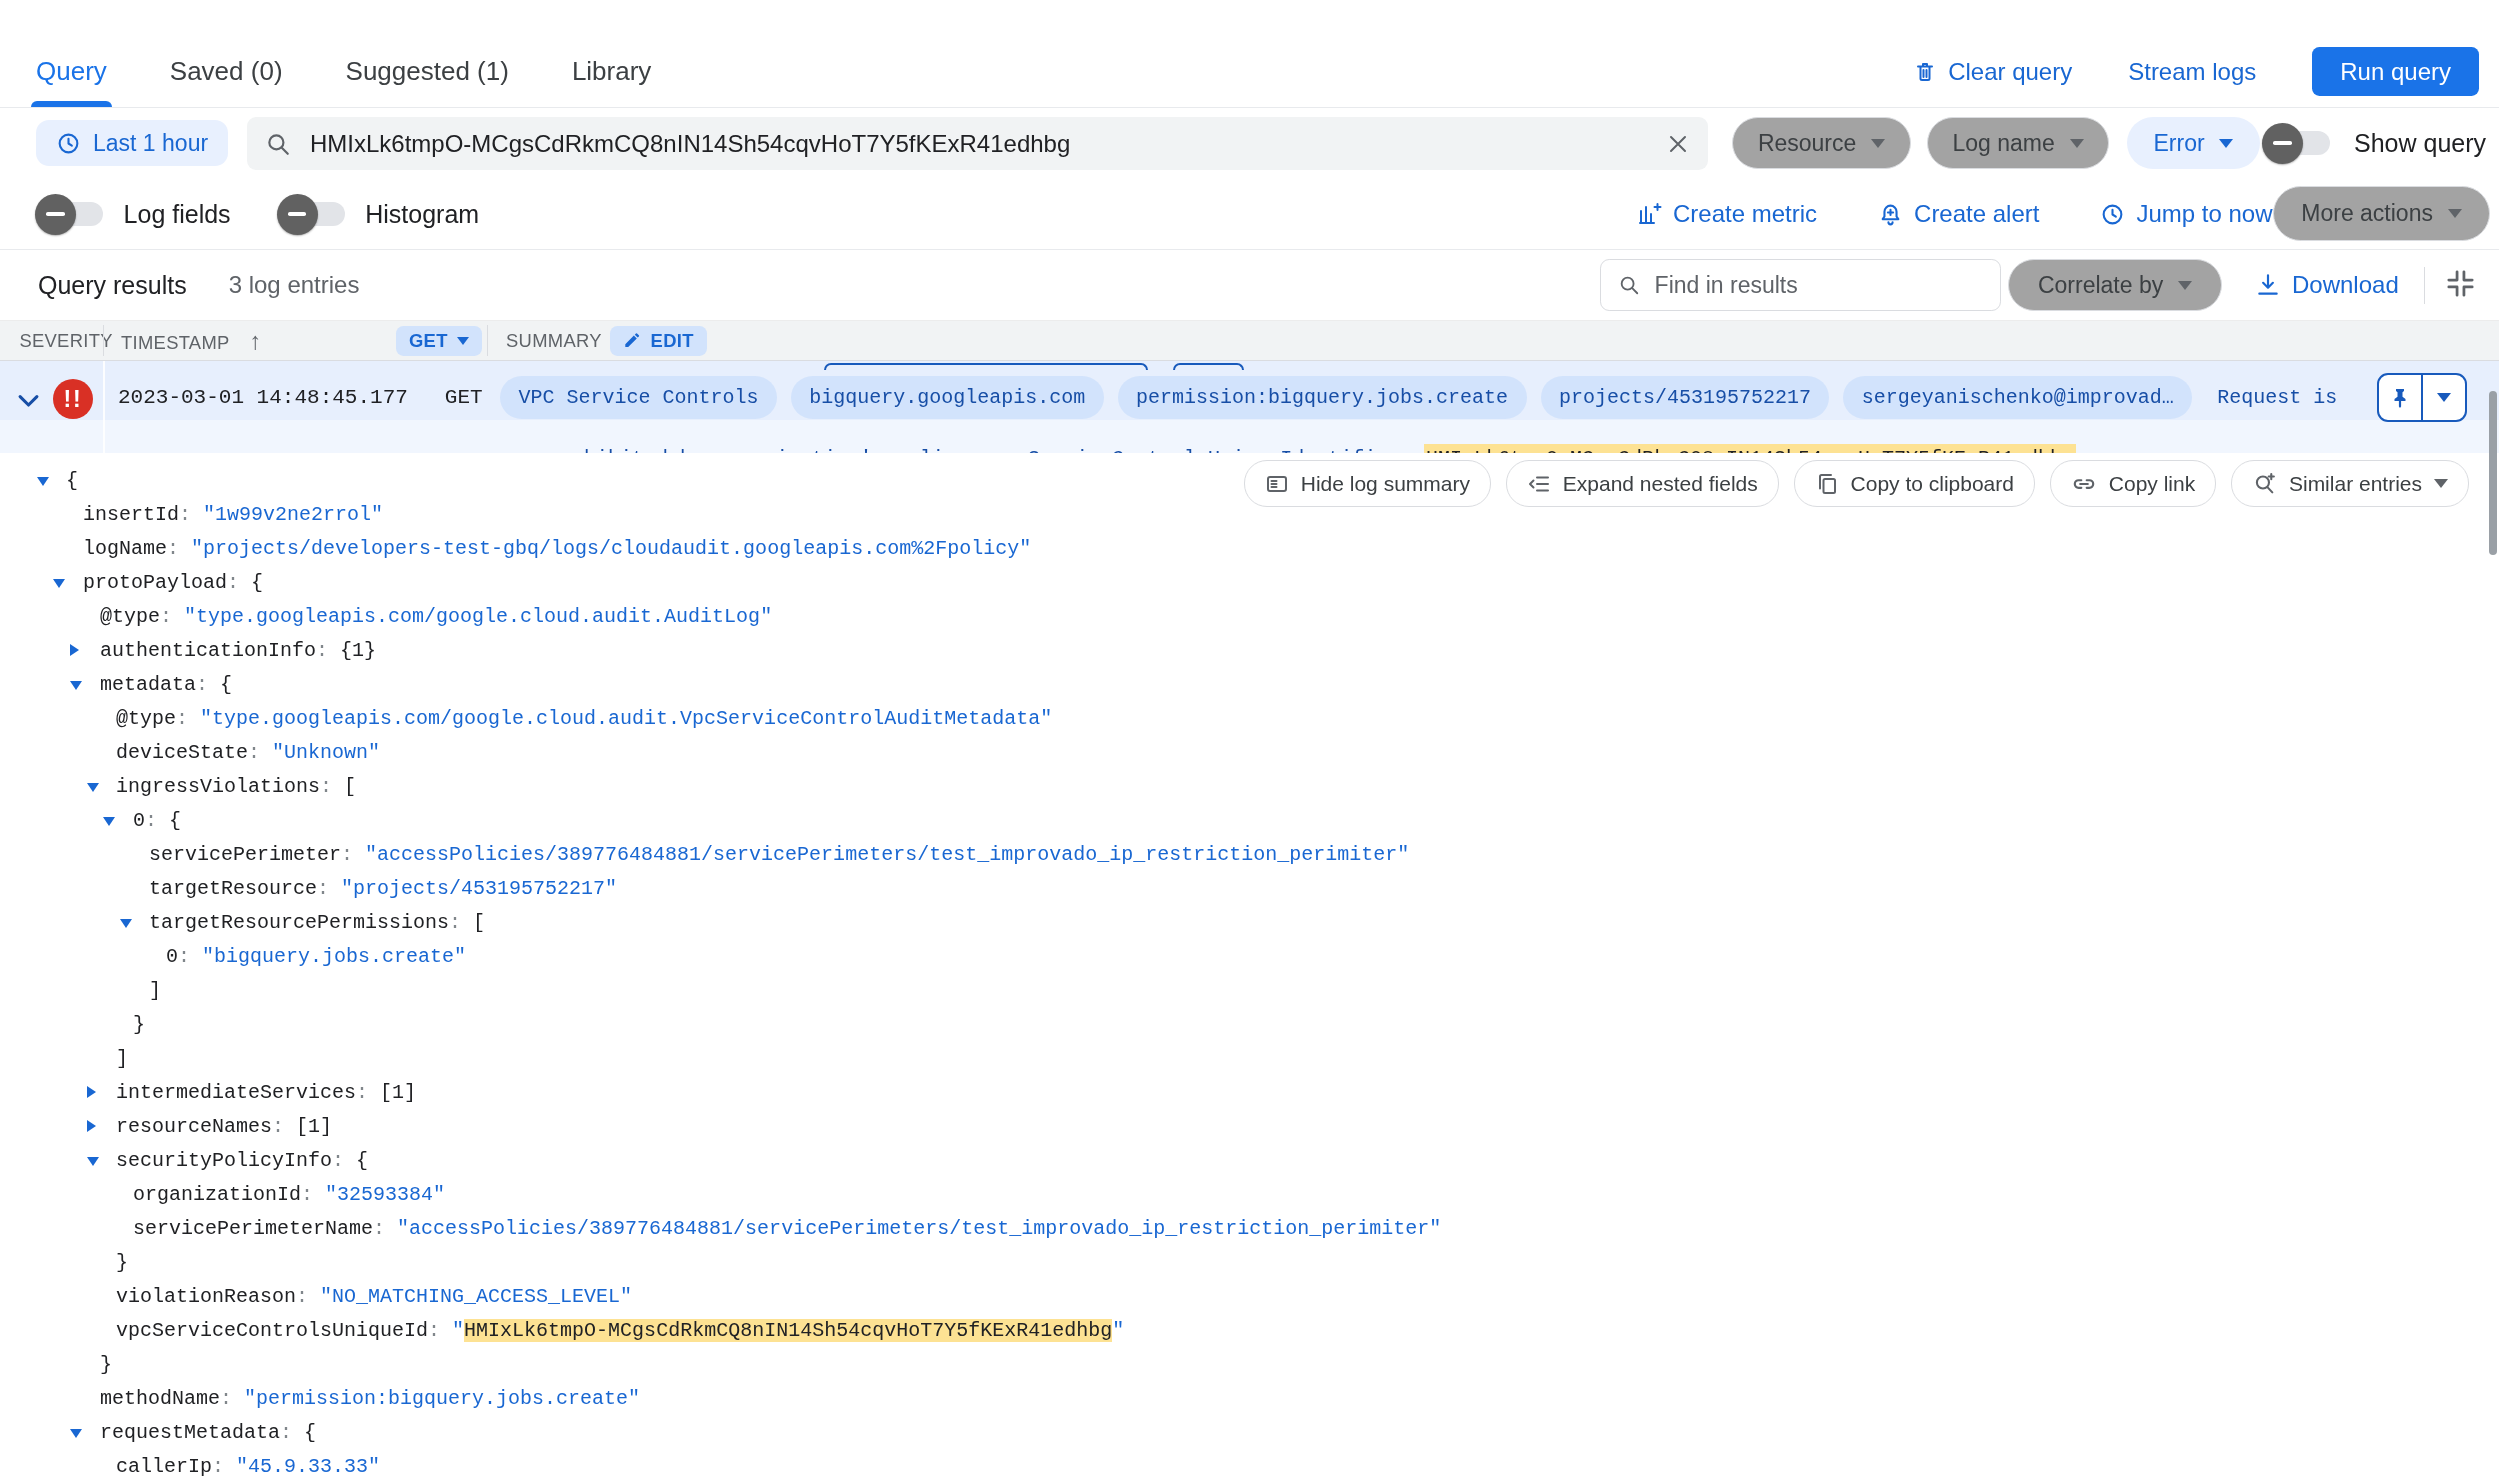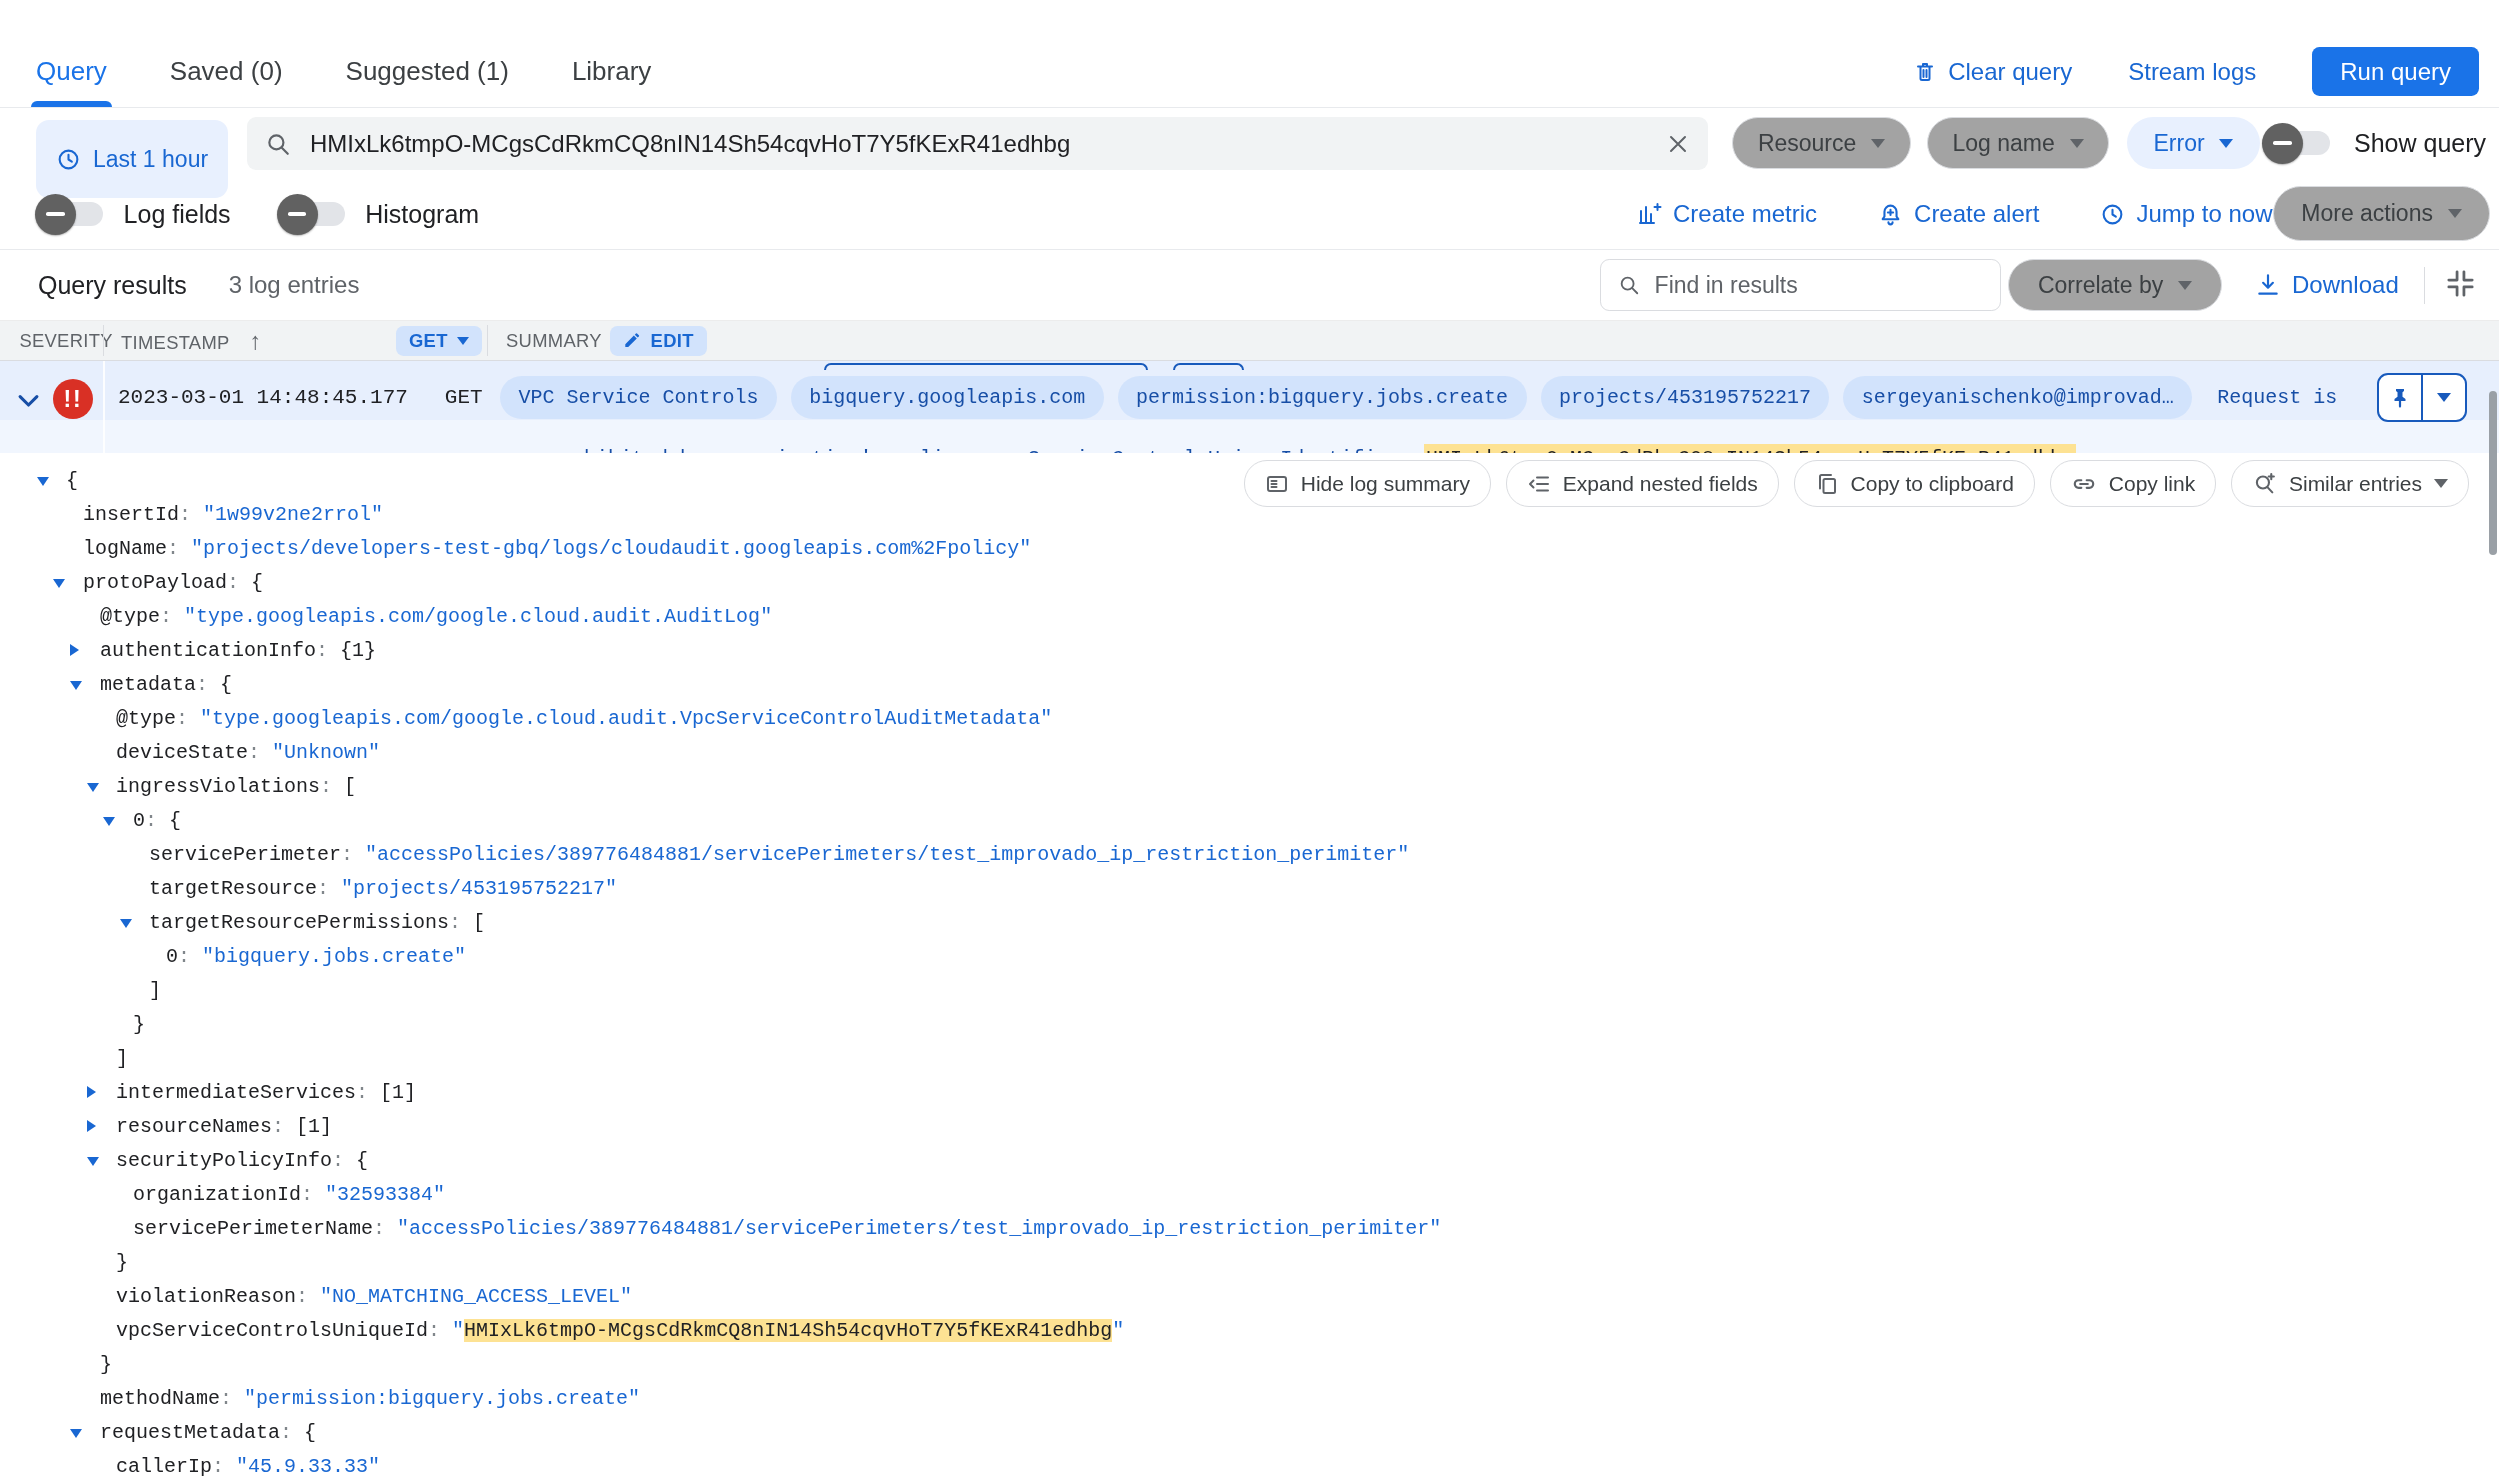--- a/index.html
+++ b/index.html
@@ -15,21 +15,21 @@
   .tab{font-size:26px;font-weight:500;color:#3c4043;display:flex;align-items:center;position:relative;cursor:pointer;}
   .tab.active{color:#1a73e8;}
   .tab.active::after{content:"";position:absolute;left:-5.5px;right:-5.5px;bottom:0;height:6.5px;background:#1a73e8;border-radius:7.4px 7.4px 0 0;}
   #tab-actions{margin-left:auto;display:flex;align-items:center;gap:56px;padding-right:21px;}
   .linkbtn{display:flex;align-items:center;gap:11px;color:#1967d2;font-size:24px;font-weight:500;cursor:pointer;white-space:nowrap;}
   .primary-btn{background:#1a73e8;color:#fff;font-size:24px;font-weight:500;height:49px;padding:0 28px;
                border:none;border-radius:7.4px;display:flex;align-items:center;cursor:pointer;}
 
   
   #filterbar{height:71px;}
-  #time-chip{position:absolute;left:36px;top:12px;height:46px;padding:16px 20px;background:#e8f0fe;border-radius:13px;
+  #time-chip{position:absolute;left:36px;top:12px;height:46px;padding:0 20px;background:#e8f0fe;border-radius:13px;
              color:#1967d2;font-size:23px;font-weight:500;display:flex;align-items:center;gap:12px;cursor:pointer;}
   #searchbox{position:absolute;left:247px;top:9.2px;width:1461px;height:53px;background:#f1f3f4;border-radius:9.2px;
              display:flex;align-items:center;padding:0 18.4px;gap:16.6px;box-sizing:border-box;}
   #searchbox input{flex:1;border:none;background:transparent;font-size:24px;color:#202124;outline:none;font-family:inherit;}
   .gray{color:#5f6368;}
   .pill{position:absolute;top:9.2px;height:52px;border:0.9px solid #dadce0;border-radius:26px;background:#a3a3a3;
         display:flex;align-items:center;justify-content:center;gap:14.8px;font-size:23px;color:#3c4043;cursor:pointer;box-sizing:border-box;}
   .pill.blue{background:#e8f0fe;border:none;color:#1967d2;}
   .caret{width:0;height:0;border-left:7.4px solid transparent;border-right:7.4px solid transparent;border-top:9.2px solid #5f6368;}
   .caret.blue{border-top-color:#1967d2;}

